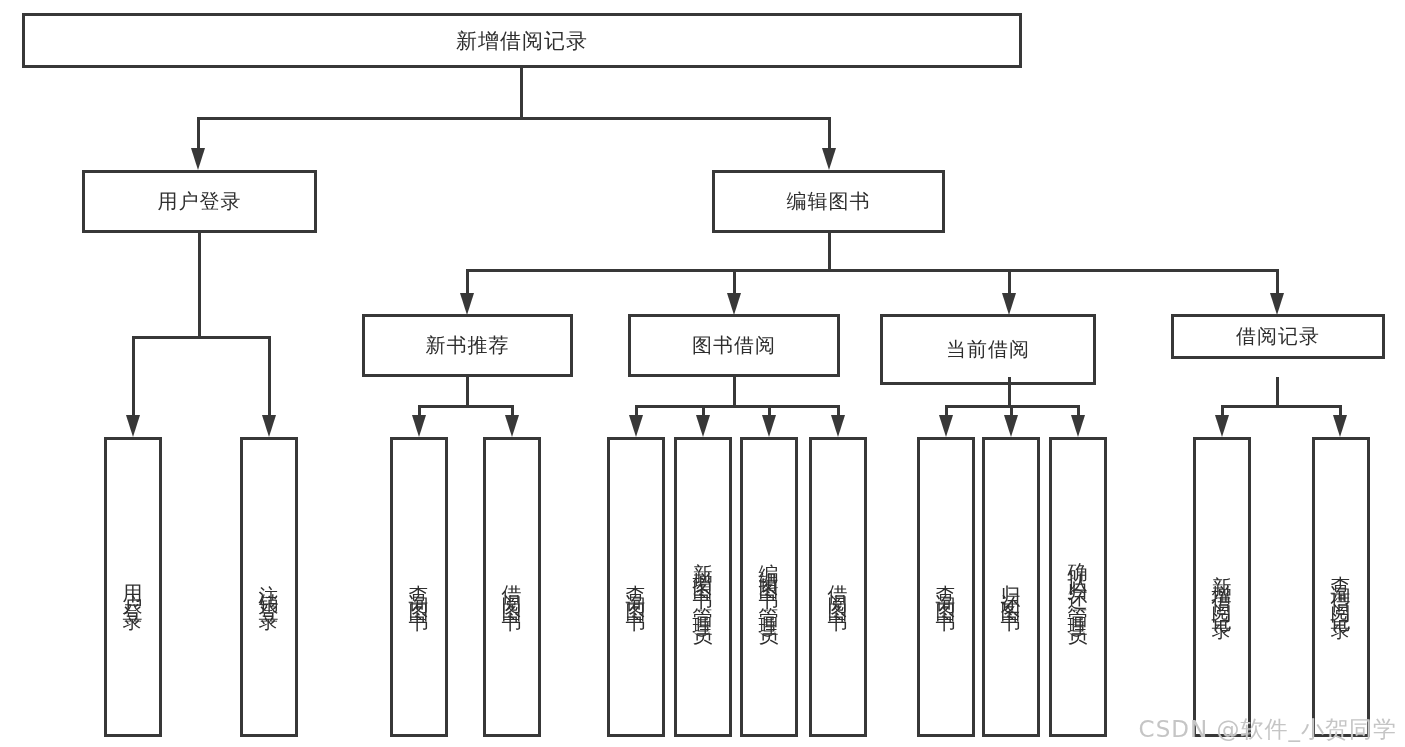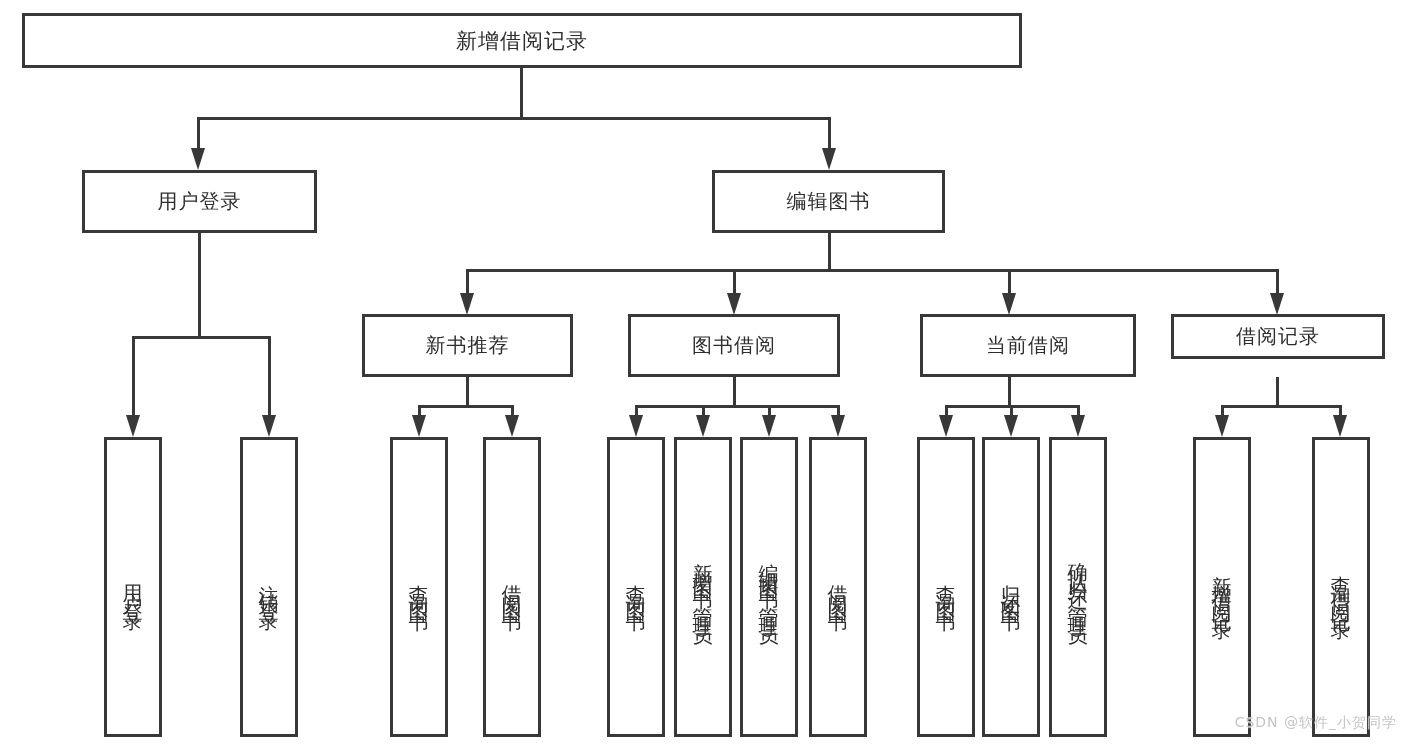--- a/index.html
+++ b/index.html
@@ -40,21 +40,21 @@
   .hline{height:3px;}
   .arrow{
     position:absolute;width:0;height:0;
     border-left:7px solid transparent;
     border-right:7px solid transparent;
     border-top:22px solid var(--line);
   }
   .watermark{
     position:absolute;
     top:714px;right:8px;
-    font-size:14px;
+    font-size:23px;
     color:var(--watermark);
     letter-spacing:1px;
     z-index:10;
     white-space:nowrap;
     text-shadow:0 1px 1px rgba(255,255,255,.8);
   }
 </style>
 </head>
 <body>
 
@@ -95,21 +95,21 @@
   <div class="arrow" style="left:727px;top:293px"></div>
   <div class="arrow" style="left:1002px;top:293px"></div>
   <div class="arrow" style="left:1270px;top:293px"></div>
 
   <div class="box" style="left:362px;top:314px;width:211px;height:63px">
     <span class="lbl">新书推荐</span>
   </div>
   <div class="box" style="left:628px;top:314px;width:212px;height:63px">
     <span class="lbl">图书借阅</span>
   </div>
-  <div class="box" style="left:920px;top:314px;width:216px;height:63px">
+  <div class="box" style="left:880px;top:314px;width:216px;height:71px">
     <span class="lbl">当前借阅</span>
   </div>
   <div class="box" style="left:1171px;top:314px;width:214px;height:45px">
     <span class="lbl">借阅记录</span>
   </div>
 
   <div class="vline" style="left:466px;top:377px;height:31px"></div>
   <div class="hline" style="left:418px;top:405px;width:96px"></div>
   <div class="vline" style="left:418px;top:405px;height:14px"></div>
   <div class="vline" style="left:511px;top:405px;height:14px"></div>

